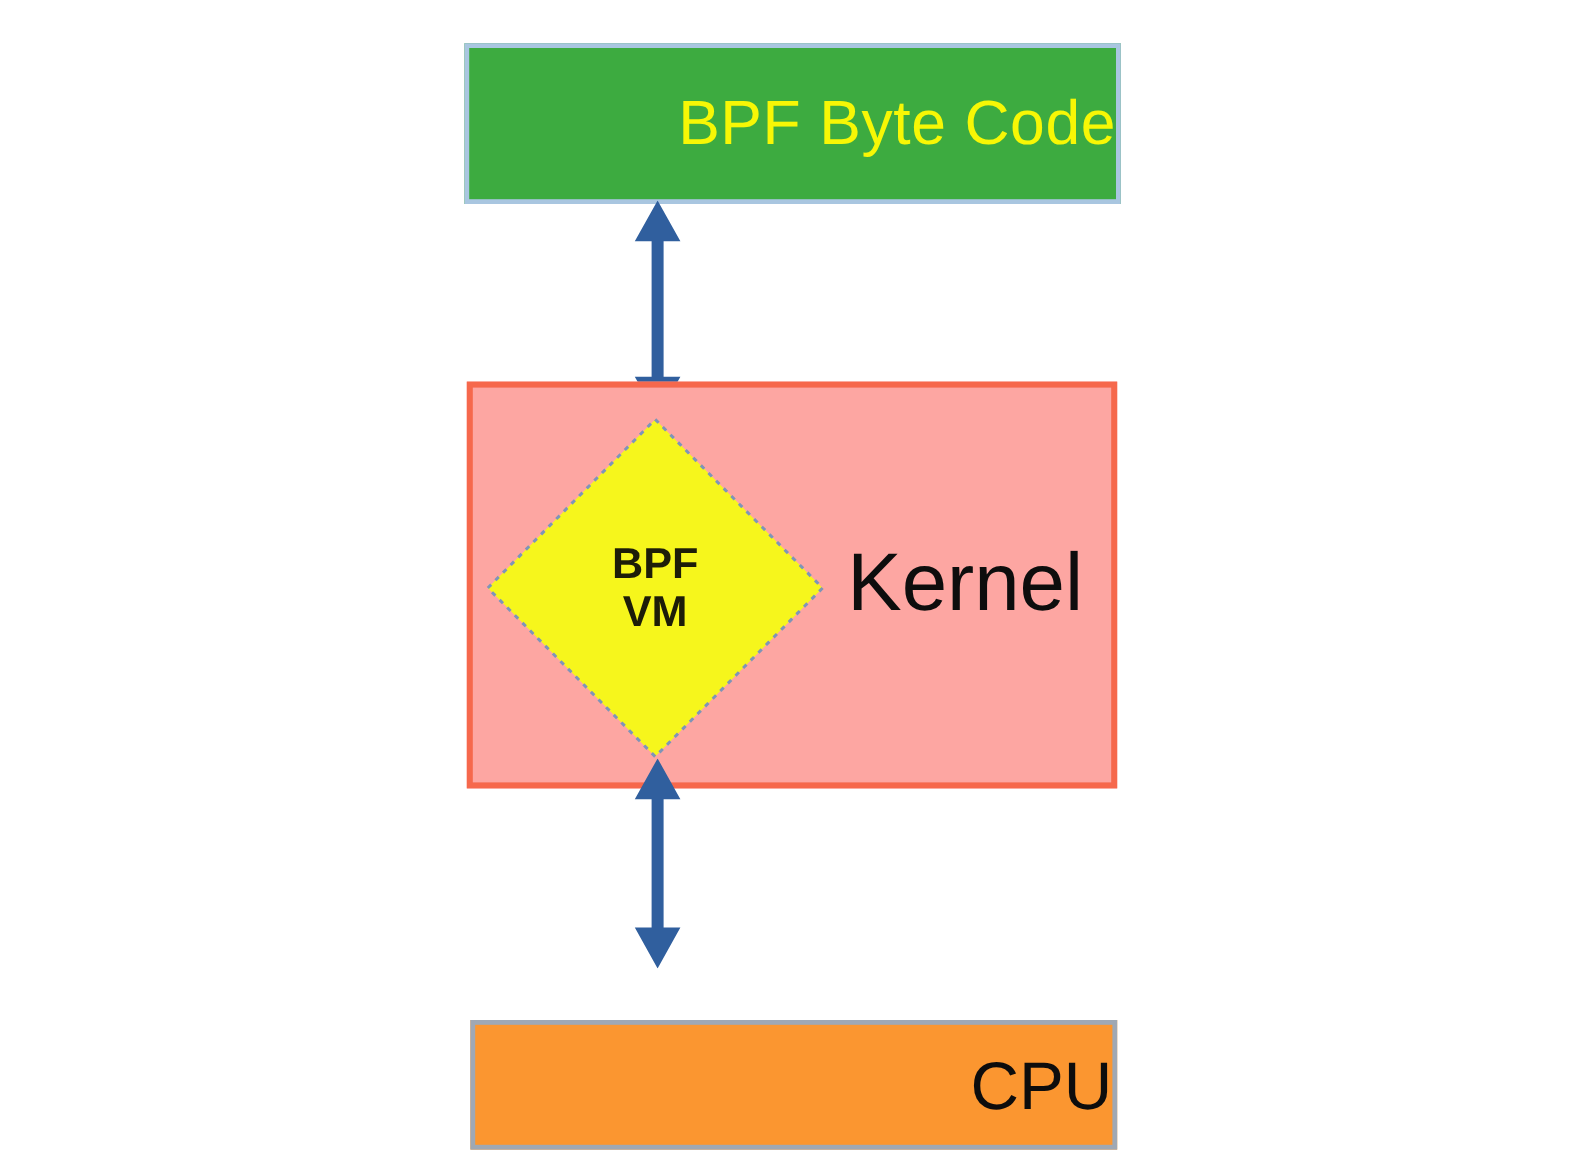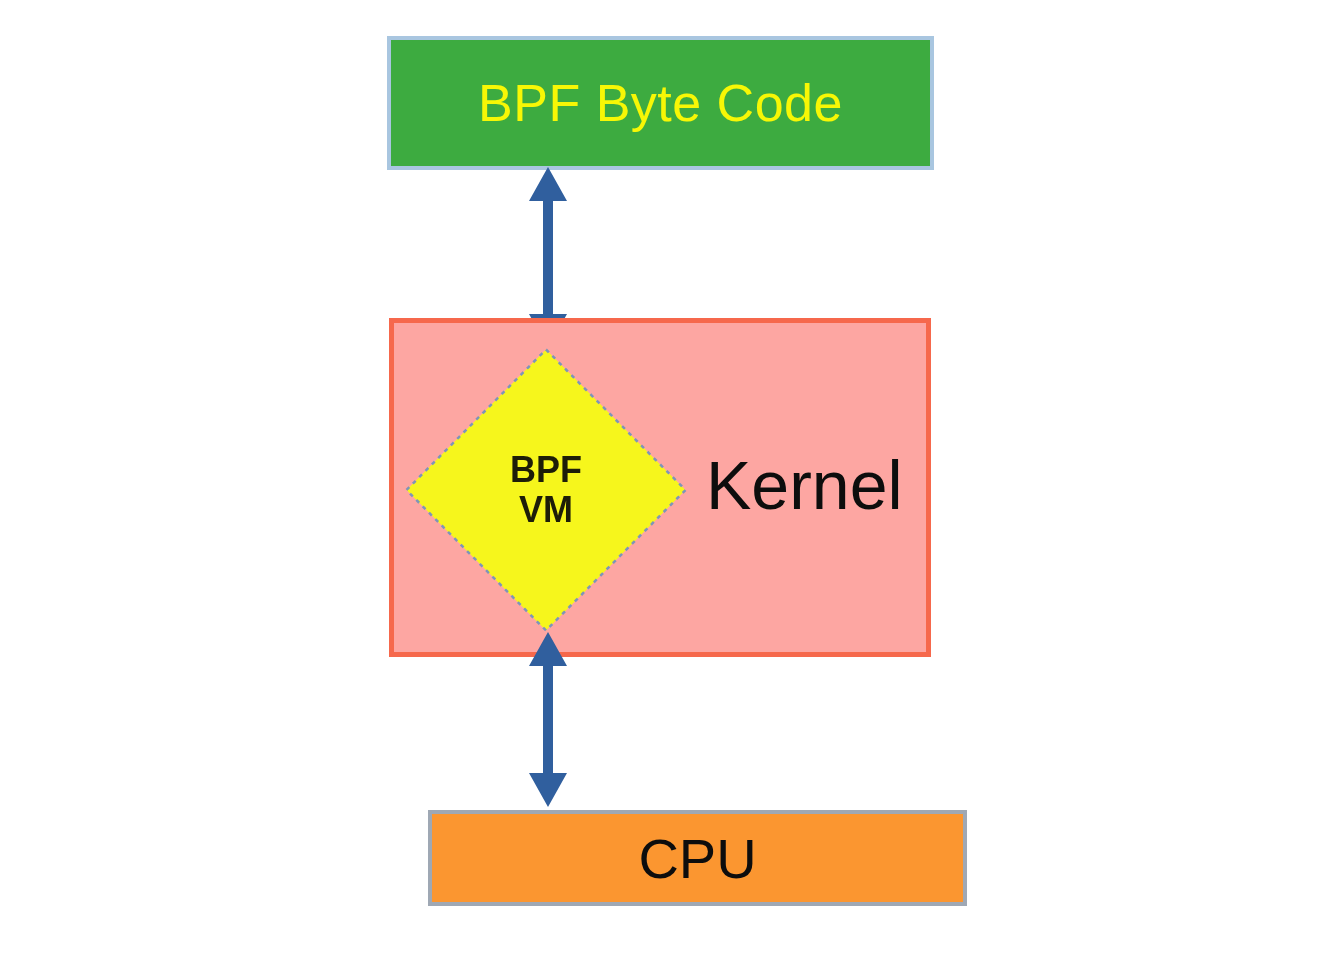--- a/index.html
+++ b/index.html
@@ -13,21 +13,21 @@
     width: 1320px;
     height: 974px;
     background: var(--background, #ffffff);
     overflow: hidden;
   }
   .box {
     position: absolute;
     box-sizing: border-box;
     display: flex;
     align-items: center;
-    justify-content: center;
+    justify-content: flex-end;
   }
   .box-bytecode {
     left: 387px; top: 36px;
     width: 547px; height: 134px;
     background: var(--bytecode-fill);
     border: 4px solid var(--bytecode-border);
   }
   .box-bytecode .label {
     color: var(--bytecode-text);
     font-size: 52px;
@@ -42,25 +42,24 @@
   }
   .kernel-label {
     position: absolute;
     left: 706px; top: 487px;
     transform: translateY(-52%);
     color: var(--kernel-text);
     font-size: 68px;
     font-weight: 400;
   }
   .box-cpu {
-    left: 392px; top: 810px;
-    width: 539px; height: 96px;
+    left: 392px; top: 850px;
+    width: 539px; height: 108px;
     background: var(--cpu-fill);
     border: 4px solid var(--cpu-border);
-    margin-left: 36px;
   }
   .box-cpu .label {
     color: var(--cpu-text);
     font-size: 56px;
     font-weight: 400;
   }
   .arrow-svg {
     position: absolute;
     left: 528px;
     width: 40px;

